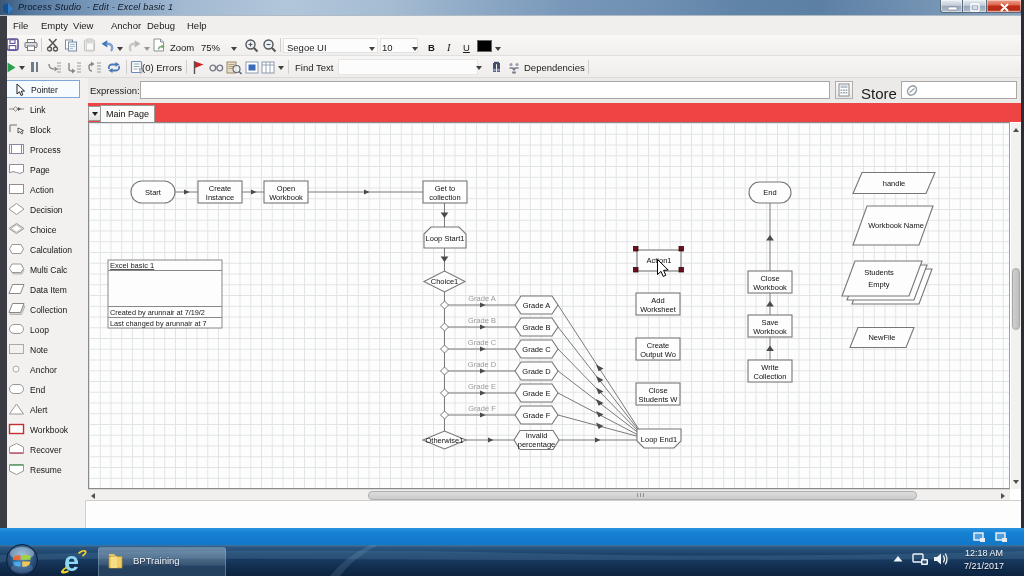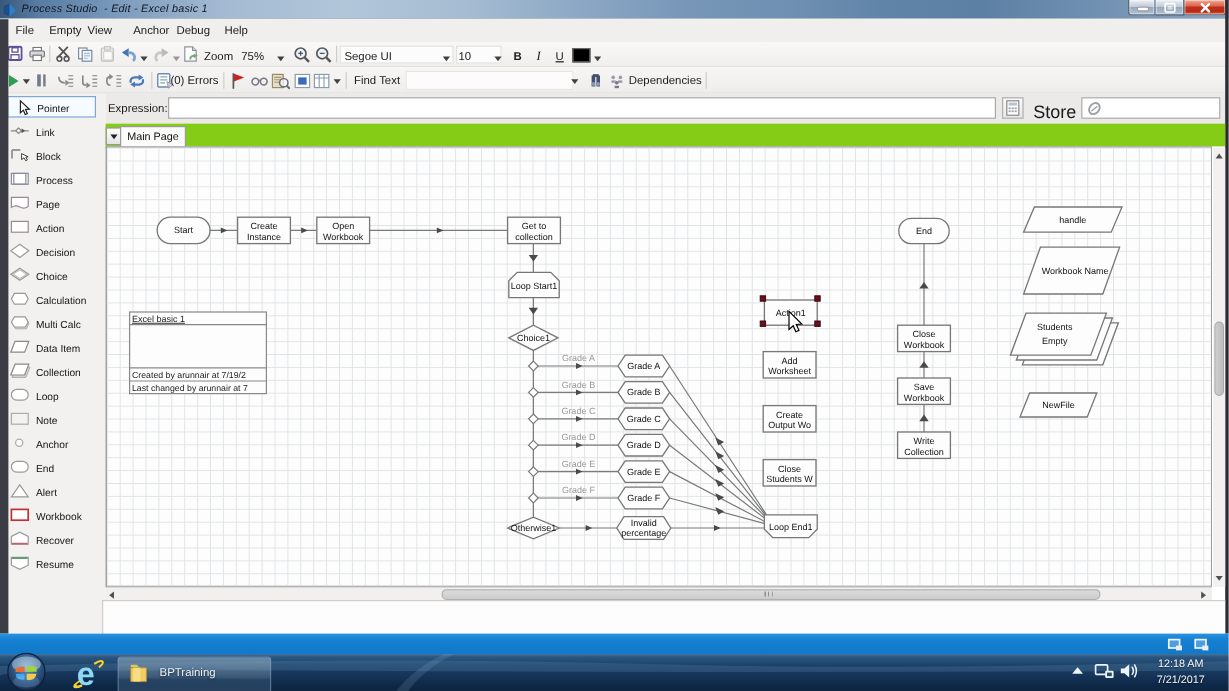--- a/index.html
+++ b/index.html
@@ -35,21 +35,21 @@
 .sbitem{position:absolute;left:0;width:88px;height:20px;}
 .sbitem .lbl{position:absolute;left:30px;top:5px;}
 .sbitem svg{position:absolute;left:8px;top:2px;}
 #pointersel{position:absolute;left:6px;top:2px;width:74px;height:18px;background:#f6fbff;border:1px solid #7da7d8;}
 #pointersel .lbl{position:absolute;left:24px;top:4px;}
 #pointersel svg{position:absolute;left:6px;top:2px;}
 
 #lstrip{left:0;top:16px;width:7px;height:512px;background:#3c3c44;}
 #rstrip{right:0;top:0px;width:3px;height:528px;background:#2c2c34;}
 
-#tabrow{left:88px;top:103px;width:933px;height:19px;background:#84cc16;}
+#tabrow{left:88px;top:103px;width:933px;height:19px;background:#ef4444;}
 #tabdrop{position:absolute;left:0px;top:3px;width:13px;height:15px;background:linear-gradient(180deg,#fcfcfc,#e4e4e4);border:1px solid #9a9a9a;}
 #tabdrop:after{content:"";position:absolute;left:2.5px;top:5px;border-left:3.5px solid transparent;border-right:3.5px solid transparent;border-top:4.5px solid #222;}
 #maintab{position:absolute;left:12px;top:2px;width:55px;height:18px;background:#fbfbfa;border:1px solid #9a9a9a;border-bottom:none;font-size:9px;color:#111;text-align:center;line-height:17px;}
 
 #canvas{left:88px;top:122px;width:922px;height:367px;background:#fcfcfc;border:1px solid #8a8a8a;border-right:1px solid #a0a0a0;}
 
 #vscroll{left:1011px;top:123px;width:10px;height:366px;background:#f2f1f0;}
 #vthumb{position:absolute;left:1px;top:145px;width:8px;height:62px;background:linear-gradient(90deg,#cfcfcf,#bdbdbd);border:1px solid #a8a8a8;border-radius:4px;}
 .varrow{position:absolute;left:2px;width:0;height:0;border-left:3.5px solid transparent;border-right:3.5px solid transparent;}
 #hscroll{left:88px;top:489px;width:922px;height:11px;background:#f1f0ef;border-top:1px solid #d8d7d5;}

